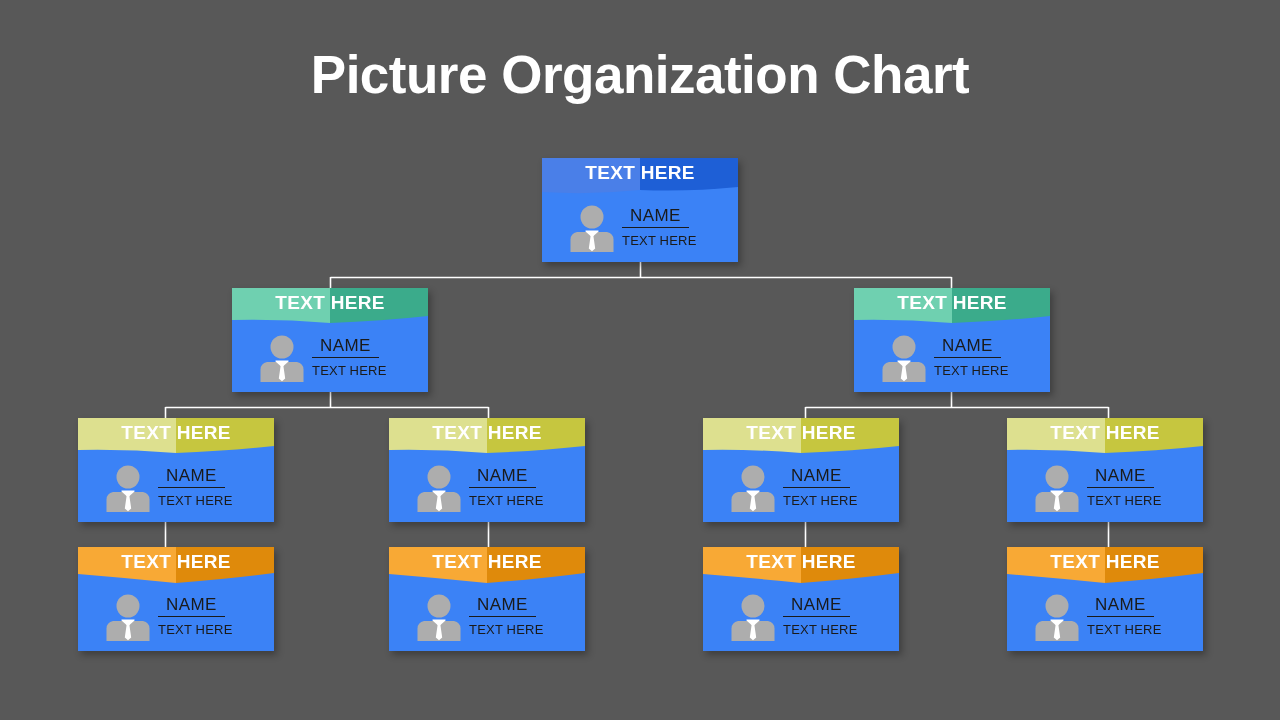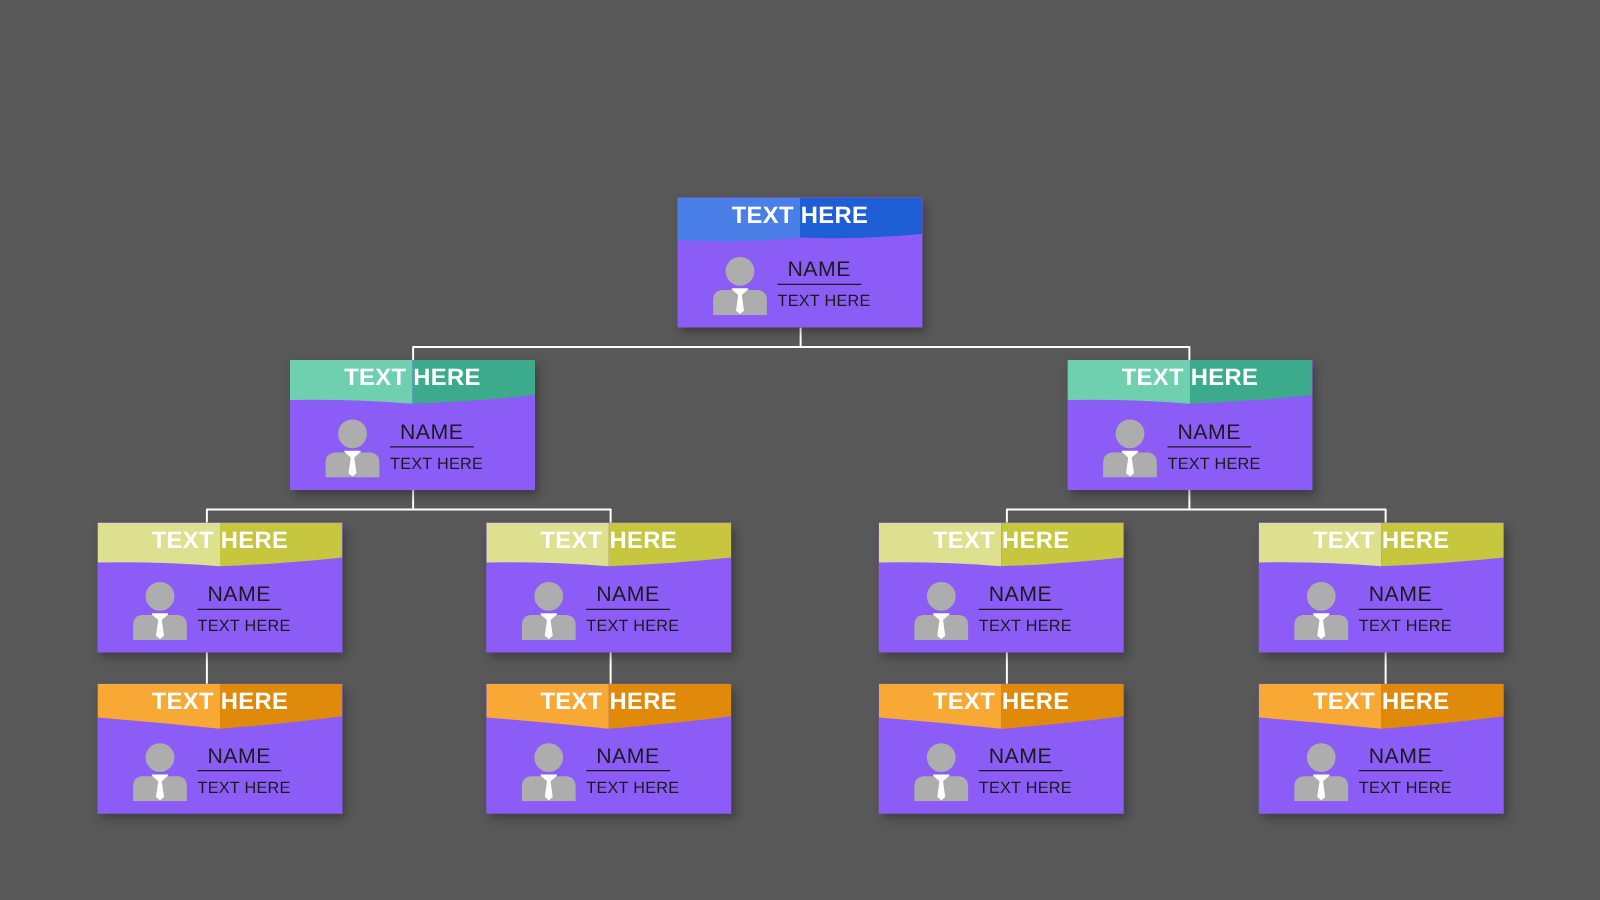--- a/index.html
+++ b/index.html
@@ -44,21 +44,21 @@
     width: 1280px;
     height: 720px;
     pointer-events: none;
   }
 
   
   .card {
     position: absolute;
     width: 196px;
     height: 104px;
-    background: #8b5cf6;
+    background: #3b82f6;
     box-shadow: 3px 4px 7px rgba(0,0,0,0.30);
   }
 
   .card-header {
     position: absolute;
     left: 0; top: 0;
     width: 100%;
     height: 38px;
     overflow: hidden;
   }
@@ -123,20 +123,21 @@
     color: #1a1a1a;
     letter-spacing: 0.2px;
     white-space: nowrap;
   }
 </style>
 </head>
 <body>
 
 <div id="stage">
 
+  <div id="page-title">Picture Organization Chart</div>
 
   <svg id="connectors" viewBox="0 0 1280 720" width="1280" height="720">
       <line x1="640.5" x2="640.5" y1="262" y2="277" stroke="#ffffff" stroke-width="1.6"></line>
       <line x1="330.5" x2="951.5" y1="277.5" y2="277.5" stroke="#ffffff" stroke-width="1.6"></line>
       <line x1="330.5" x2="330.5" y1="277" y2="292" stroke="#ffffff" stroke-width="1.6"></line>
       <line x1="951.5" x2="951.5" y1="277" y2="292" stroke="#ffffff" stroke-width="1.6"></line>
       <line x1="330.5" x2="330.5" y1="392" y2="407" stroke="#ffffff" stroke-width="1.6"></line>
       <line x1="165.5" x2="488.5" y1="407.5" y2="407.5" stroke="#ffffff" stroke-width="1.6"></line>
       <line x1="165.5" x2="165.5" y1="407" y2="422" stroke="#ffffff" stroke-width="1.6"></line>
       <line x1="488.5" x2="488.5" y1="407" y2="422" stroke="#ffffff" stroke-width="1.6"></line>

